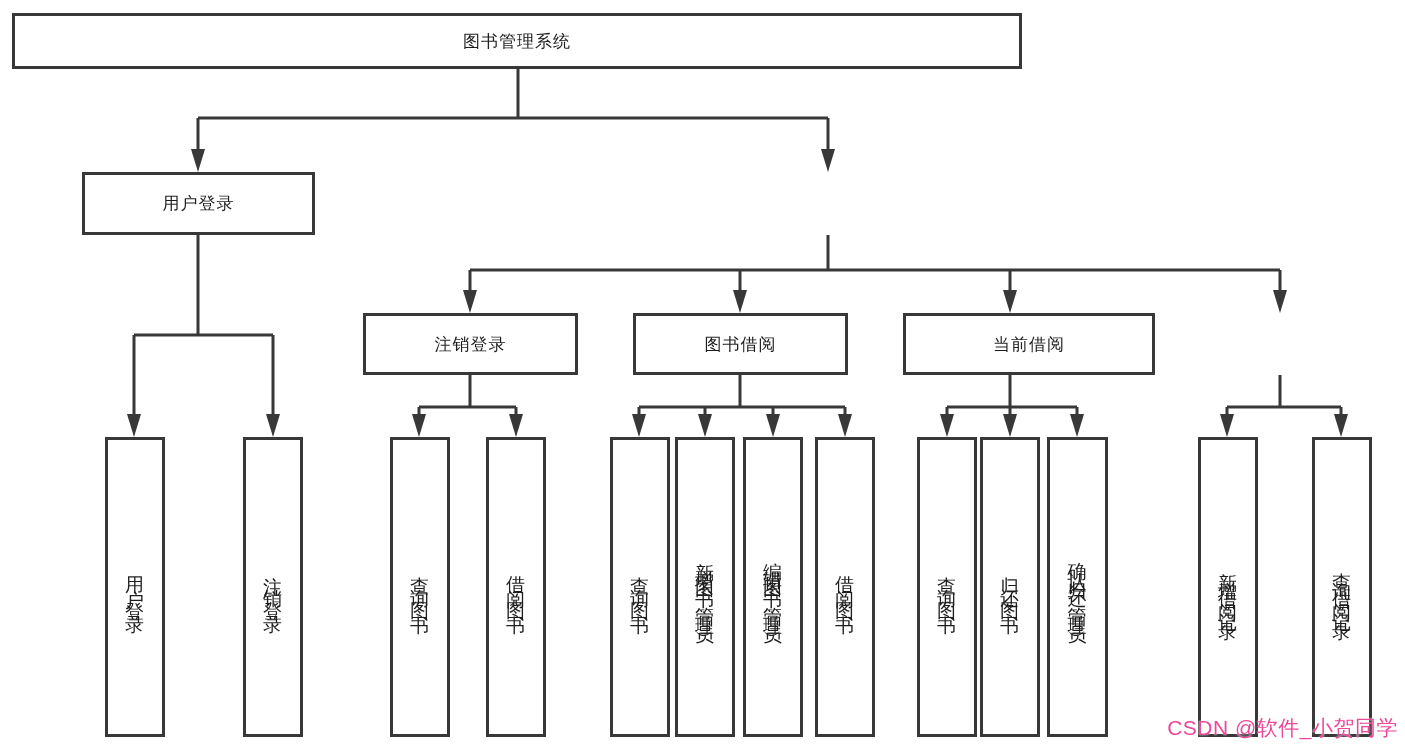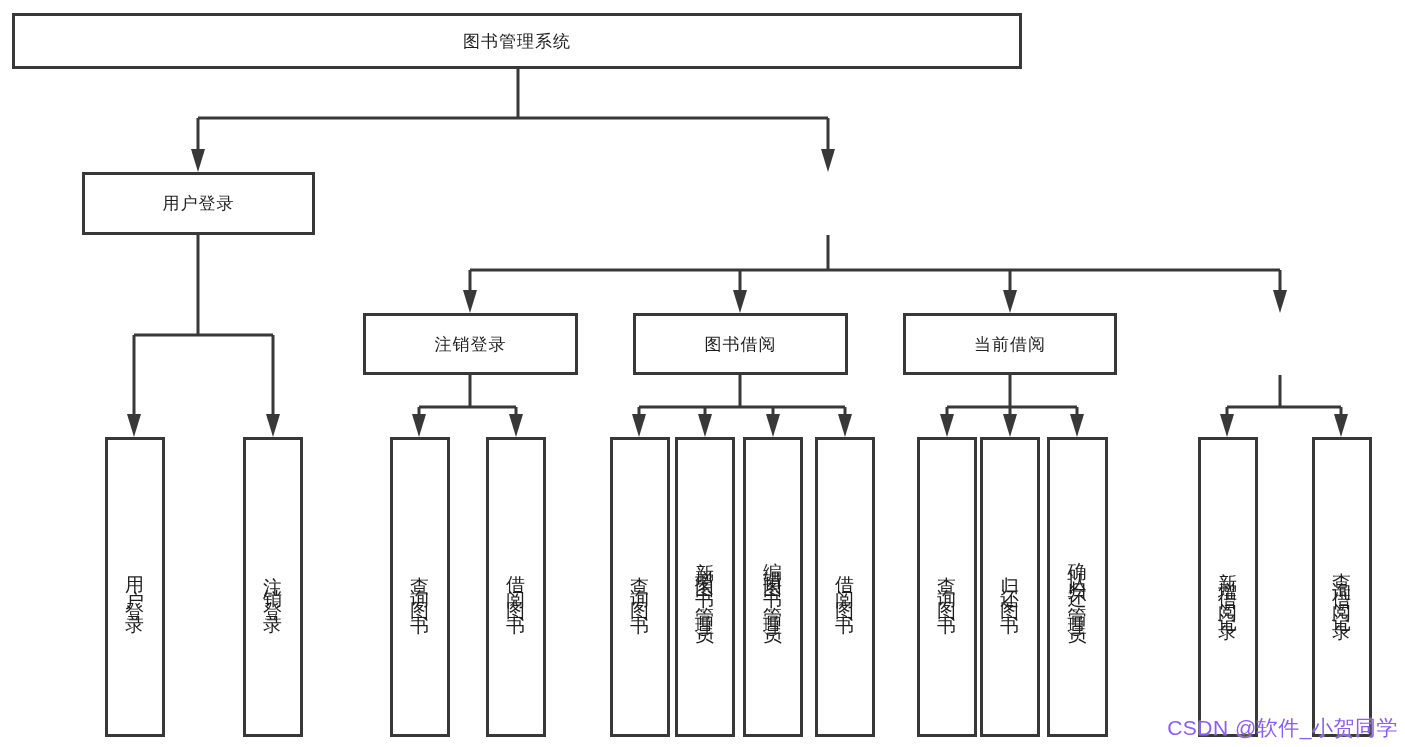--- a/index.html
+++ b/index.html
@@ -16,21 +16,21 @@
   .h{font-size:17px;letter-spacing:1px;}
   .v{
     writing-mode:vertical-rl;text-orientation:mixed;
     font-size:19px;line-height:1;
   }
   .vt-short{letter-spacing:13px;}
   .vt-med{letter-spacing:10px;}
   .vt-long{letter-spacing:9px;padding:4px 0;}
   .watermark{
     position:absolute;z-index:3;right:7px;top:714px;
-    font-size:21px;color:#8b5cf6;letter-spacing:0.5px;
+    font-size:21px;color:#ec4899;letter-spacing:0.5px;
     text-shadow:0 0 2px #ffffff;white-space:nowrap;
   }
 </style>
 </head>
 <body>
 
 <div class="canvas">
 
   <svg class="connectors" width="1405" height="747" viewBox="0 0 1405 747">
     <g fill="none" stroke="#383838" stroke-width="3">
@@ -65,21 +65,21 @@
       <polygon points="1334,414 1348,414 1341,437"></polygon>
     </g>
   </svg>
 
   <div class="box h" style="left:12px;top:13px;width:1010px;height:56px">图书管理系统</div>
 
   <div class="box h" style="left:82px;top:172px;width:233px;height:63px">用户登录</div>
 
   <div class="box h" style="left:363px;top:313px;width:215px;height:62px">注销登录</div>
   <div class="box h" style="left:633px;top:313px;width:215px;height:62px">图书借阅</div>
-  <div class="box h" style="left:903px;top:313px;width:214px;height:62px">当前借阅</div>
+  <div class="box h" style="left:903px;top:313px;width:252px;height:62px">当前借阅</div>
 
   <div class="box v vt-short" style="left:105px;top:437px;width:60px;height:300px">用户登录</div>
   <div class="box v vt-short" style="left:243px;top:437px;width:60px;height:300px">注销登录</div>
 
   <div class="box v vt-short" style="left:390px;top:437px;width:60px;height:300px">查询图书</div>
   <div class="box v vt-short" style="left:486px;top:437px;width:60px;height:300px">借阅图书</div>
 
   <div class="box v vt-short" style="left:610px;top:437px;width:60px;height:300px">查询图书</div>
   <div class="box v vt-long" style="left:675px;top:437px;width:60px;height:300px">新增图书（管理员）</div>
   <div class="box v vt-long" style="left:743px;top:437px;width:60px;height:300px">编辑图书（管理员）</div>

